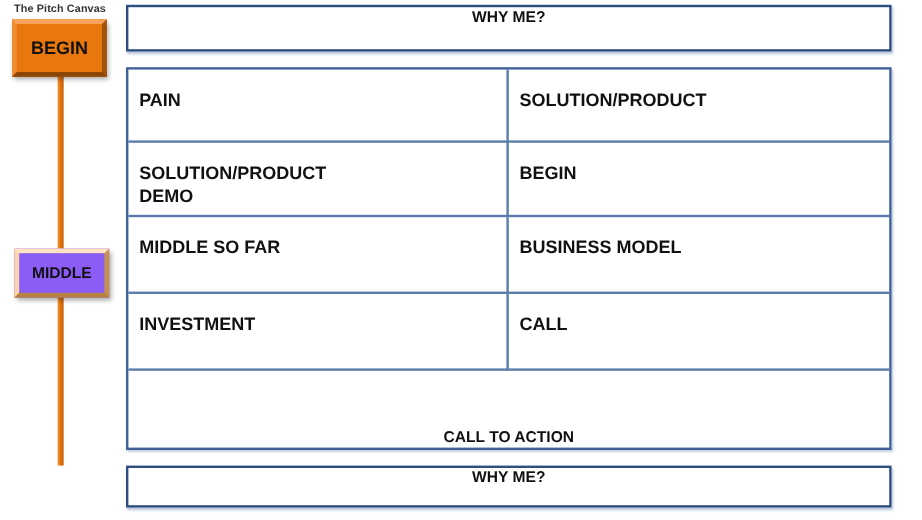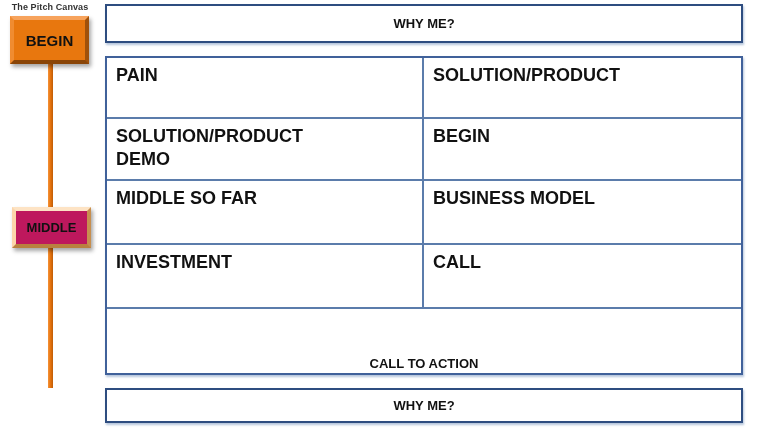--- a/index.html
+++ b/index.html
@@ -23,51 +23,51 @@
     display: flex; align-items: center; justify-content: center;
     font-weight: bold; color: #111; text-align: center;
     border-style: solid; border-width: 4px;
     box-shadow: 2px 3px 4px rgba(0,0,0,0.35);
   }
   .stage-box.orange {
     background: #e8770e;
     border-color: #f7a35c #a0510a #8a4507 #f08c31;
   }
   .stage-box.peach {
-    background: #be185d;
+    background: #8b5cf6;
     border-color: #fde3c4 #c78f4f #b9813f #fcd6aa;
   }
   #begin-box { left: 10px; top: 16px; width: 79px; height: 48px; font-size: 15px; }
   #middle-box { left: 12px; top: 207px; width: 79px; height: 41px; font-size: 13px; }
   #end-box   { left: 10px; top: 383px; width: 80px; height: 42px; font-size: 14px; }
 
   
   .banner {
     position: absolute; left: 105px; width: 638px;
     background: #fff; border: 2px solid #2e4d80;
-    display: flex; align-items: center; justify-content: center;
+    display: flex; justify-content: center;
     font-weight: bold; font-size: 13px; color: #111;
     box-shadow: 1px 2px 2px rgba(120,150,190,0.55);
   }
   #banner-top { top: 4px; height: 39px; }
   #banner-bottom { top: 388px; height: 35px; }
 
   #grid {
     position: absolute; left: 105px; top: 56px; width: 638px; height: 319px;
     background: #fff; border: 2px solid #40619a;
     display: grid;
     grid-template-columns: 1fr 1fr;
     grid-template-rows: 61px 62px 64px 64px 1fr;
     box-shadow: 1px 2px 2px rgba(120,150,190,0.55);
   }
   .cell {
     border-right: 2px solid #5b7cab;
     border-bottom: 2px solid #5b7cab;
-    padding: 6px 9px;
-    font-weight: bold; font-size: 18px; color: #111;
+    padding: 17px 9px;
+    font-weight: bold; font-size: 15px; color: #111;
     white-space: pre-line; line-height: 1.25;
   }
   .cell.col2 { border-right: none; }
   .cta-row {
     grid-column: 1 / 3;
     padding-top: 7px;
     text-align: center;
     font-weight: bold; font-size: 13px; color: #111; margin-top: 40px;
   }
 </style>

